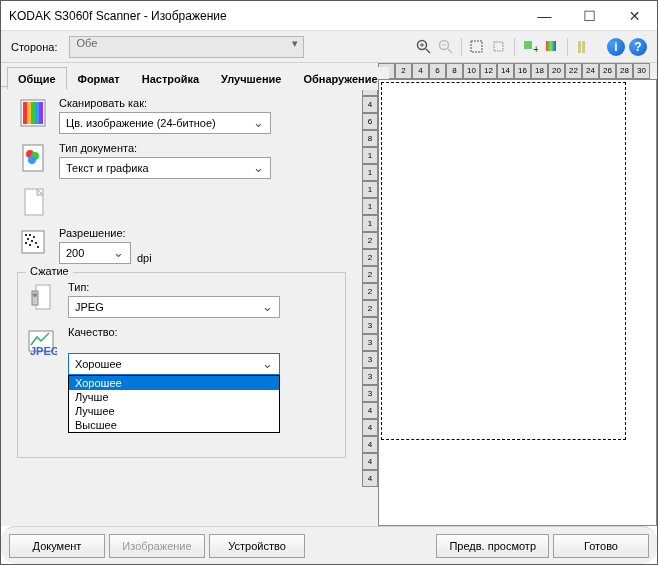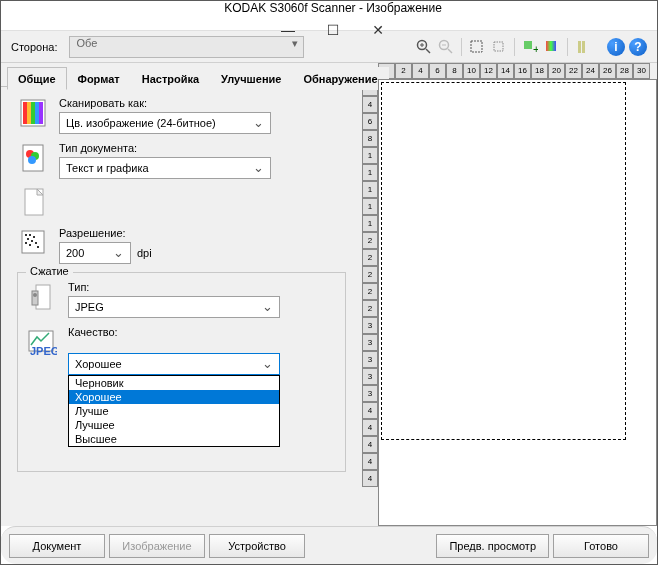--- a/index.html
+++ b/index.html
@@ -1,17 +1,17 @@
 <!DOCTYPE html>
 <html><head>
 <meta charset="utf-8">
 <style>
 * { box-sizing: border-box; margin: 0; padding: 0; font-family: 'Segoe UI', Tahoma, sans-serif; font-size: 11px; }
 body { background: #fff; width: 658px; height: 565px; overflow: hidden; border: 1px solid #5a5a5a; }
-.titlebar { height: 30px; display: flex; align-items: center; padding-left: 8px; background: #fff; border-bottom: 1px solid #e0e0e0; flex-direction: column; }
+.titlebar { height: 30px; display: flex; align-items: center; padding-left: 8px; background: #fff; border-bottom: 1px solid #e0e0e0; }
 .titlebar-title { flex: 1; font-size: 12px; }
 .titlebar-btns { display: flex; }
 .titlebar-btn { width: 45px; height: 29px; display: flex; align-items: center; justify-content: center; font-size: 14px; color: #333; }
 .toprow { height: 32px; display: flex; align-items: center; padding: 2px 6px; background: #f0f0f0; border-bottom: 1px solid #d0d0d0; gap: 6px; }
 .side-label { margin-right: 6px; margin-left: 4px; }
 .side-select { width: 235px; height: 22px; background: #e8e8e8; border: 1px solid #b8b8b8; padding: 0 6px; color: #666; display: flex; align-items: flex-start; position: relative; }
 .side-select::after { content: '▾'; position: absolute; right: 6px; color: #666; }
 .toolbar { display: flex; align-items: center; margin-left: auto; gap: 2px; padding-right: 4px; }
 .tool-ico { width: 20px; height: 20px; display: flex; align-items: center; justify-content: center; }
 .tool-sep { width: 1px; height: 18px; background: #ccc; margin: 0 3px; }
@@ -191,21 +191,21 @@
                 <rect x="12" y="12" width="2" height="2"></rect>
                 <rect x="6" y="14" width="2" height="2"></rect>
                 <rect x="16" y="14" width="2" height="2"></rect>
                 <rect x="10" y="16" width="2" height="2"></rect>
                 <rect x="18" y="18" width="2" height="2"></rect>
               </g>
             </svg>
           </div>
         <div class="field-body">
           <span class="field-label">Разрешение:</span>
-          <div style="display:flex;align-items:center">
+          <div style="display:flex;align-items:flex-end">
             <div class="combo short">
                 <span>200</span>
               </div>
             <span class="dpi-label">dpi</span>
           </div>
         </div>
       </div>
       <div class="group">
         <span class="group-title">Сжатие</span>
         <div class="field-row">
@@ -231,21 +231,20 @@
                 <text x="3" y="28" font-size="6" fill="#36c" font-weight="bold">JPEG</text>
               </svg>
             </div>
           <div class="field-body">
             <span class="field-label">Качество:</span>
             <div class="dropdown-open" style="position:relative;left:0">
               <div class="combo" style="border-color:#0078d7">
                   <span>Хорошее</span>
                 </div>
               <div class="dropdown-list">
-                <div class="dropdown-item">Черновик</div>
                 <div class="dropdown-item selected">Хорошее</div>
                 <div class="dropdown-item">Лучше</div>
                 <div class="dropdown-item">Лучшее</div>
                 <div class="dropdown-item">Высшее</div>
               </div>
             </div>
           </div>
         </div>
       </div>
     </div>

